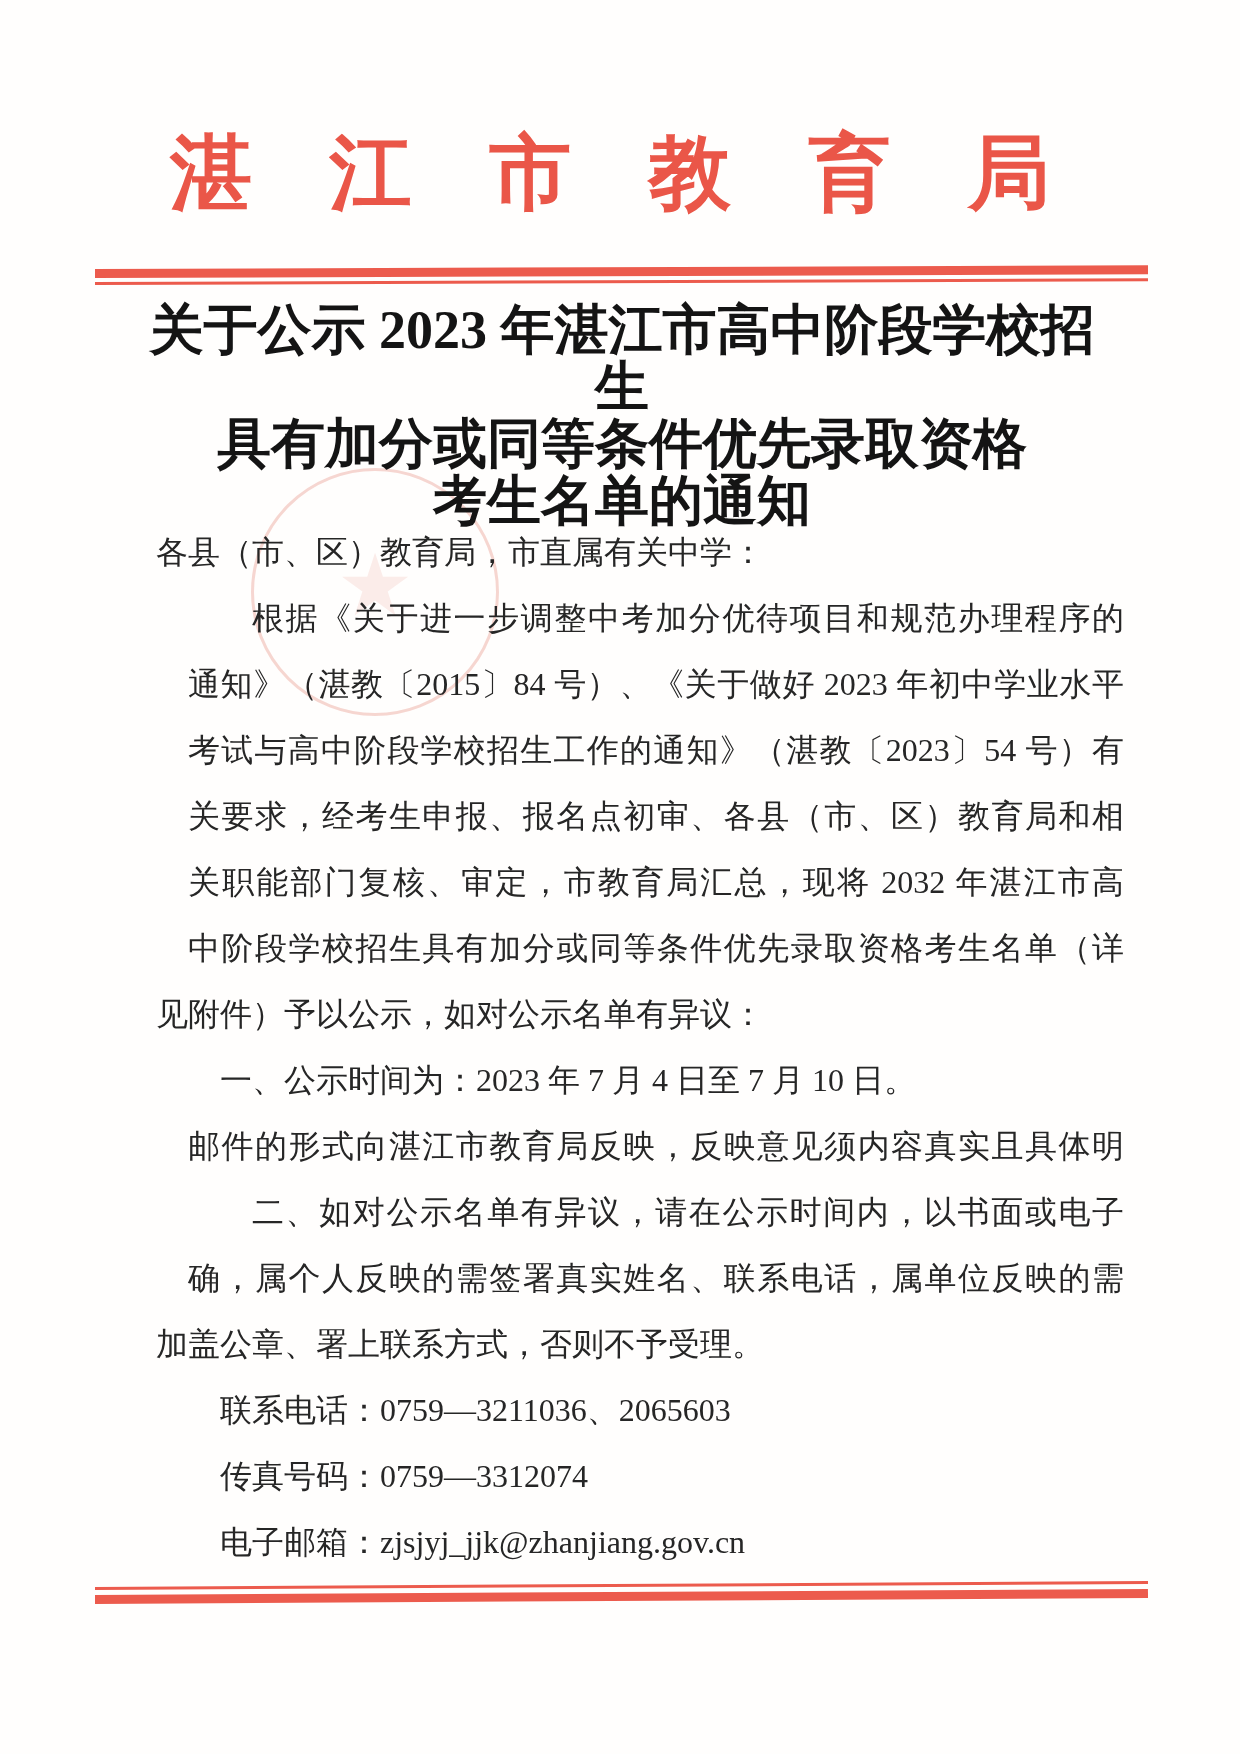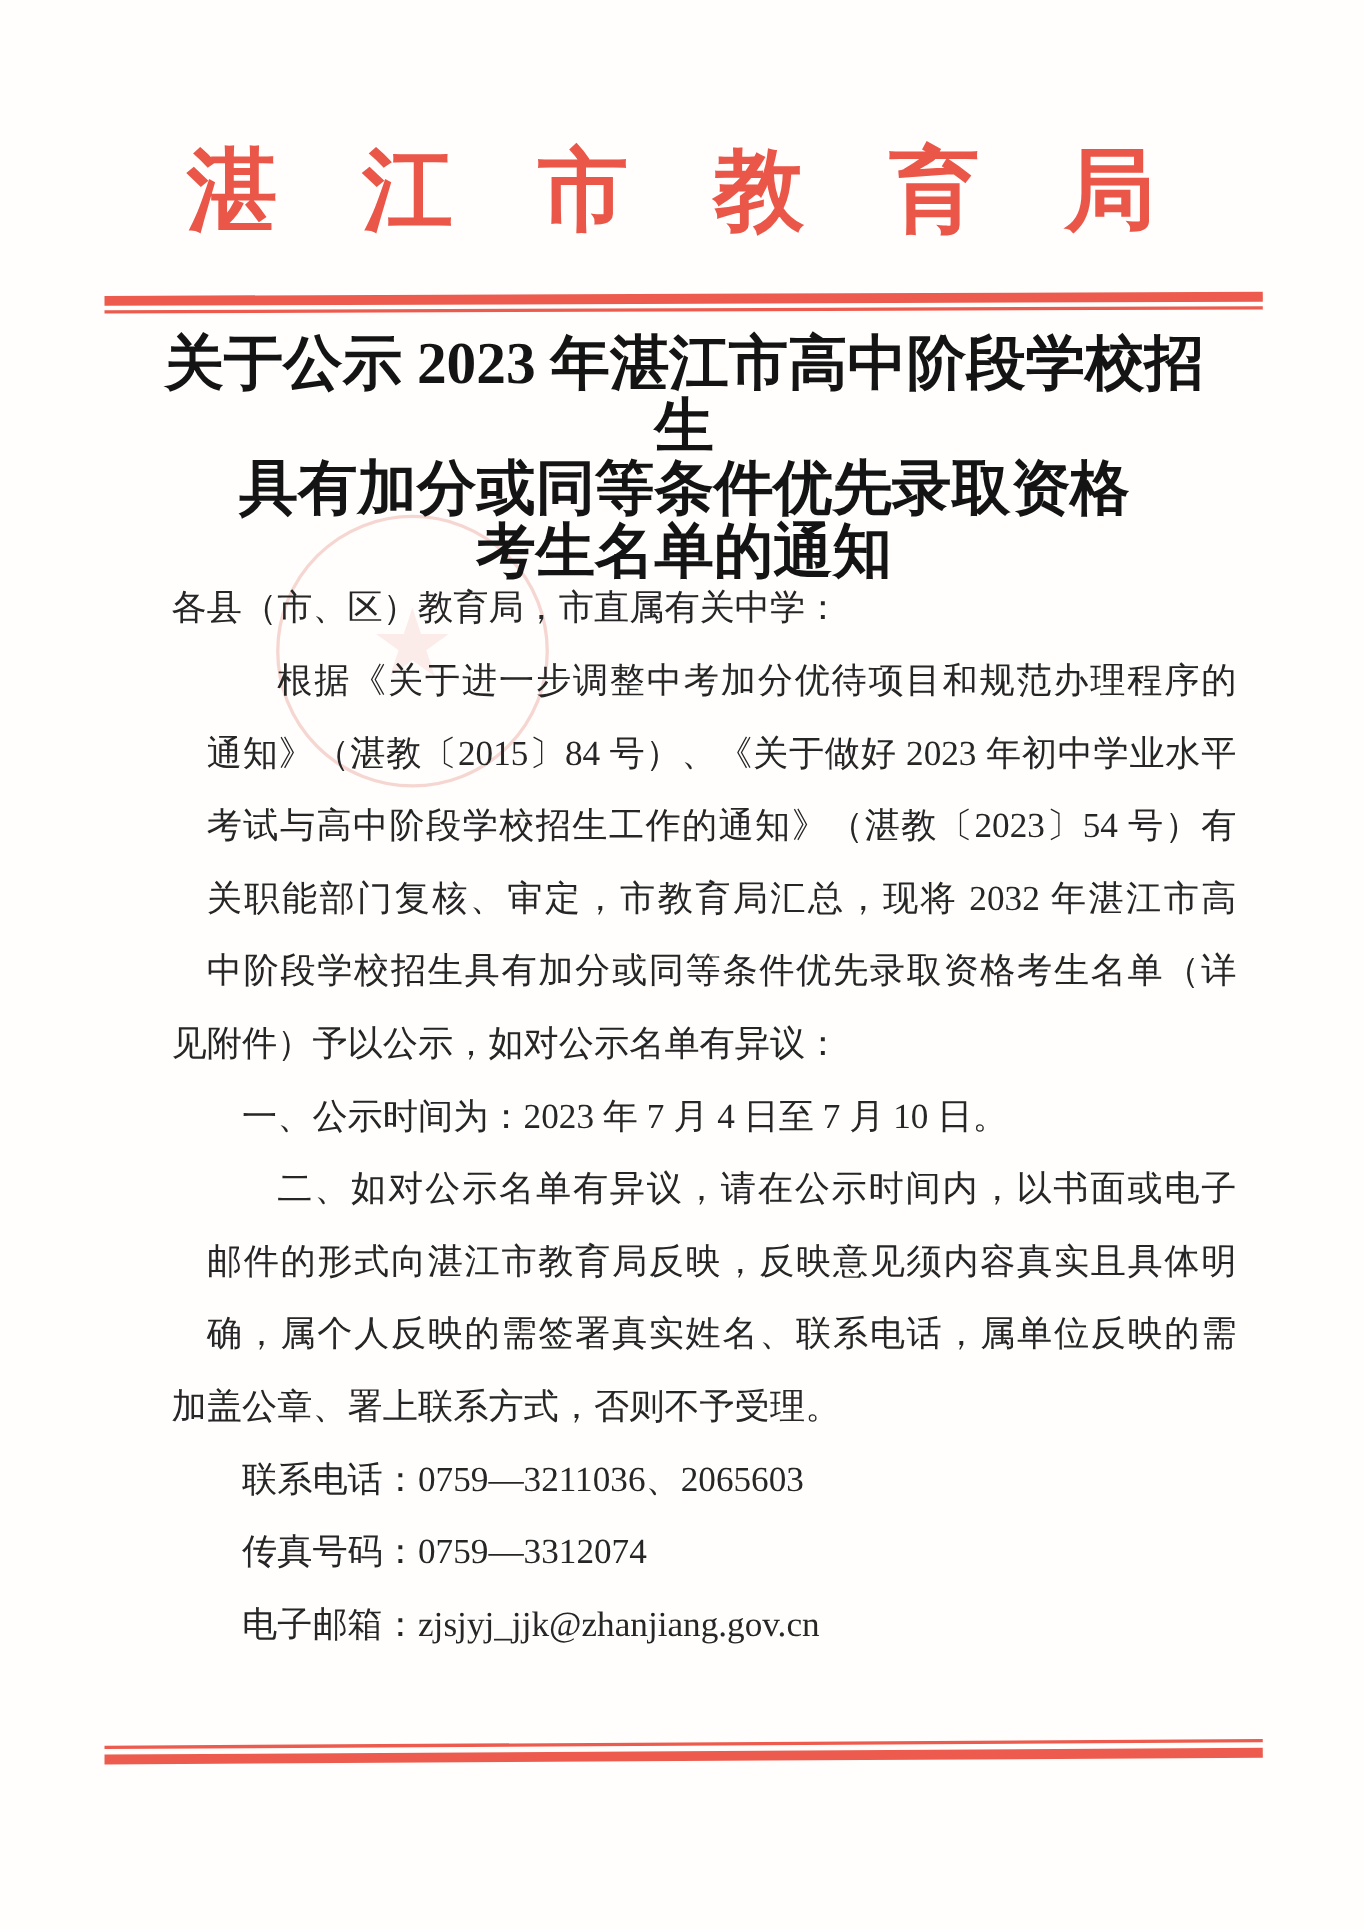--- a/index.html
+++ b/index.html
@@ -86,26 +86,27 @@
     <div>关于公示 2023 年湛江市高中阶段学校招生</div>
     <div>具有加分或同等条件优先录取资格</div>
     <div>考生名单的通知</div>
   </div>
 
   <div class="body-text">
       <div class="bline">各县（市、区）教育局，市直属有关中学：</div>
       <div class="bline j ind">根据《关于进一步调整中考加分优待项目和规范办理程序的</div>
       <div class="bline j">通知》（湛教〔2015〕84 号）、《关于做好 2023 年初中学业水平</div>
       <div class="bline j">考试与高中阶段学校招生工作的通知》（湛教〔2023〕54 号）有</div>
+      <div class="bline j">关要求，经考生申报、报名点初审、各县（市、区）教育局和相</div>
       <div class="bline j">关职能部门复核、审定，市教育局汇总，现将 2032 年湛江市高</div>
       <div class="bline j">中阶段学校招生具有加分或同等条件优先录取资格考生名单（详</div>
       <div class="bline">见附件）予以公示，如对公示名单有异议：</div>
       <div class="bline ind">一、公示时间为：2023 年 7 月 4 日至 7 月 10 日。</div>
+      <div class="bline j">邮件的形式向湛江市教育局反映，反映意见须内容真实且具体明</div>
       <div class="bline j ind">二、如对公示名单有异议，请在公示时间内，以书面或电子</div>
-      <div class="bline j">邮件的形式向湛江市教育局反映，反映意见须内容真实且具体明</div>
       <div class="bline j">确，属个人反映的需签署真实姓名、联系电话，属单位反映的需</div>
       <div class="bline">加盖公章、署上联系方式，否则不予受理。</div>
       <div class="bline ind">联系电话：0759—3211036、2065603</div>
       <div class="bline ind">传真号码：0759—3312074</div>
       <div class="bline ind">电子邮箱：zjsjyj_jjk@zhanjiang.gov.cn</div>
     </div>
 
   <div class="rule bot-thin"></div>
   <div class="rule bot-thick"></div>
 

